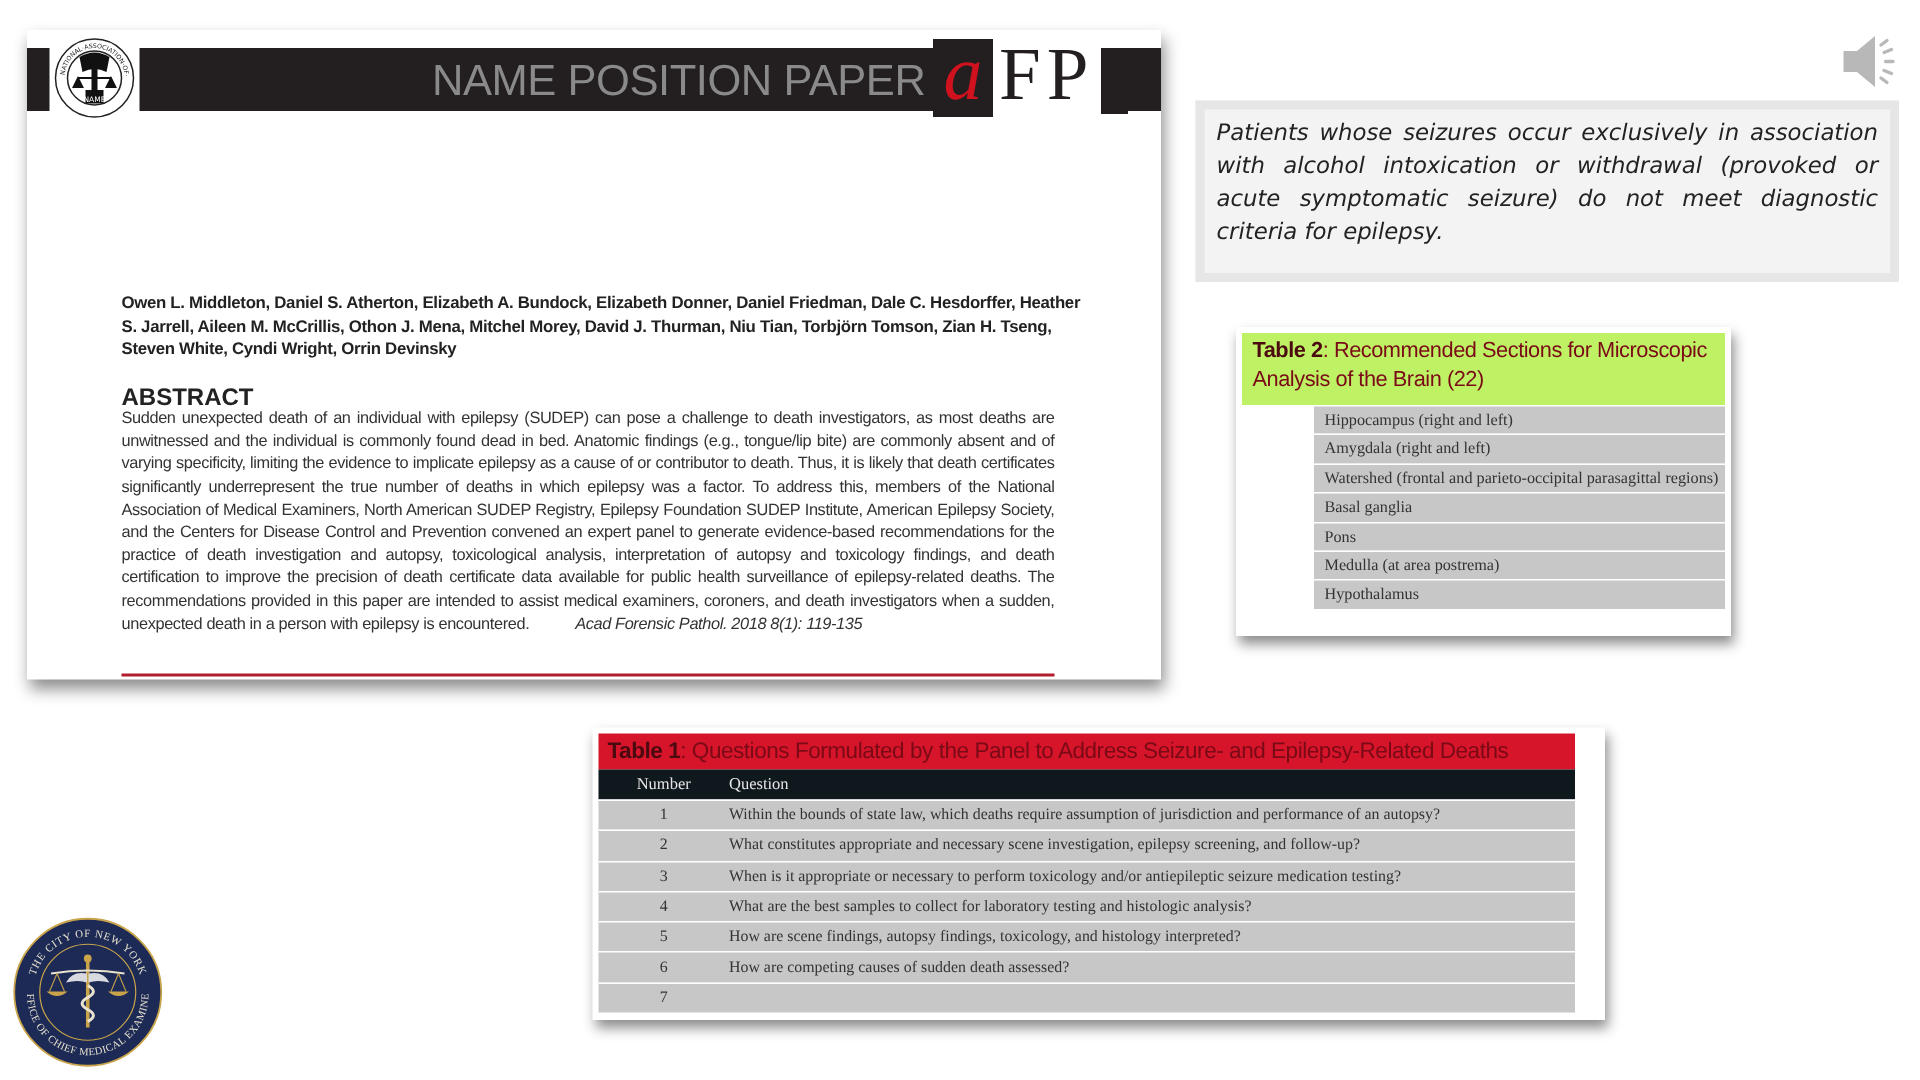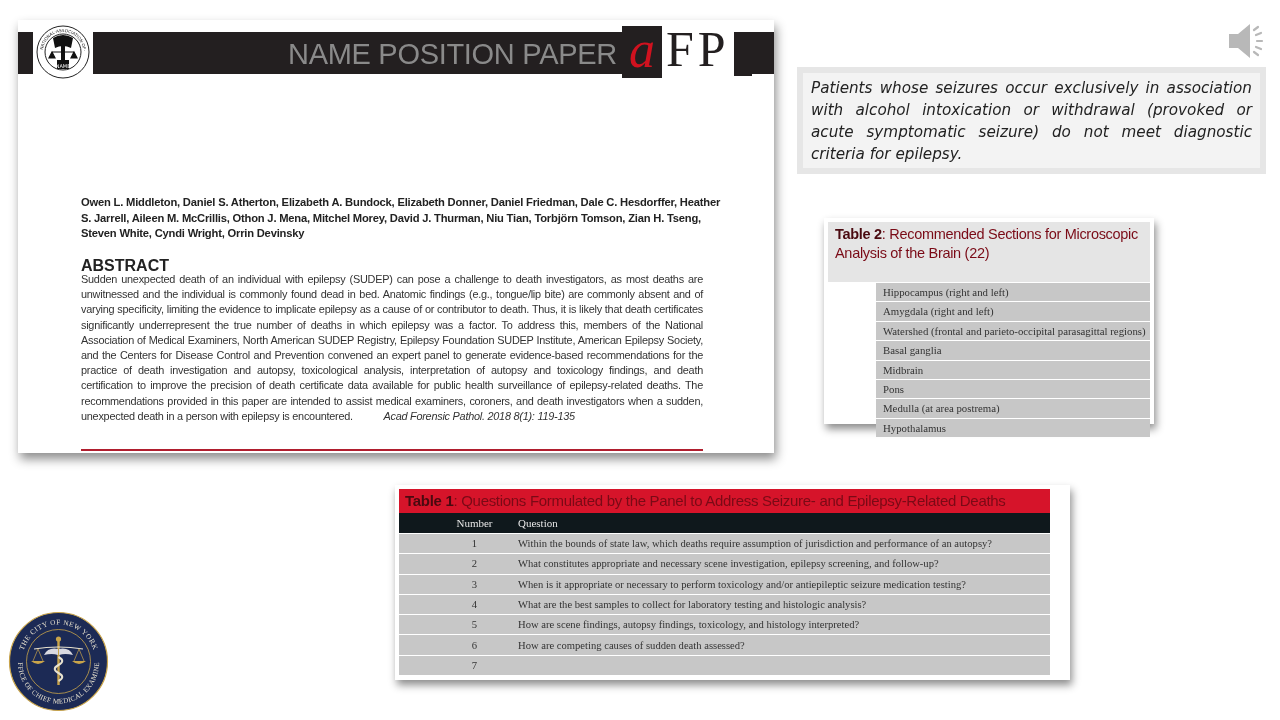--- a/index.html
+++ b/index.html
@@ -58,42 +58,42 @@
       font-size: 10.9px; line-height: 15.2px; color: #333; text-align: justify;
       letter-spacing: -0.25px;
     }
     .abstract-body .cite { font-style: italic; margin-left: 25px; }
     .paper-rule {
       position: absolute; left: 63px; top: 429px; width: 622px; height: 2px; background: #b01e2e;
     }
 
     
     .quote-box {
-      position: absolute; left: 797px; top: 67px; width: 469px; height: 107px;
+      position: absolute; left: 797px; top: 67px; width: 469px; height: 121px;
       background: #f3f3f3; border: 6px solid #e6e6e6;
       padding: 4px 8px;
     }
     .quote-text {
       font-family: "DejaVu Sans", sans-serif; font-style: italic; font-size: 15.2px;
       line-height: 22px; color: #222; text-align: justify;
     }
 
     
     .speaker {
       position: absolute; left: 1226px; top: 20px; width: 46px; height: 42px;
     }
 
     
     .table2 {
       position: absolute; left: 824px; top: 218px; width: 330px; height: 206px;
       background: #fff; padding: 4px 4px 4px 4px;
       box-shadow: 2px 5px 8px rgba(0,0,0,0.45);
     }
     .t2-head {
-      background: #e5e5e5; color: #7a0a16; height: 60px; padding: 3px 7px;
+      background: #bef264; color: #7a0a16; height: 48px; padding: 3px 7px;
       font-size: 14.5px; line-height: 19px; letter-spacing: -0.3px;
     }
     .t2-head b { color: #4a0a10; font-weight: bold; }
     .t2-row {
       height: 19.4px; background: #c7c7c7; border-top: 1px solid #ffffff;
       font-family: "Liberation Serif", serif; font-size: 10.8px; color: #333;
       padding-left: 7px; line-height: 18px; margin-left: 48px;
     }
 
     
@@ -109,21 +109,21 @@
     .t1-head b { color: #4a0a10; font-weight: bold; }
     .t1-colhead {
       background: #0f181c; color: #e6e6e6; height: 20px; display: flex; align-items: center;
       font-family: "Liberation Serif", serif; font-size: 11px;
     }
     .t1-row {
       display: flex; align-items: center; height: 20.3px; background: #c7c7c7;
       border-top: 1px solid #ffffff;
       font-family: "Liberation Serif", serif; font-size: 10.6px; color: #333;
     }
-    .c-num { width: 87px; text-align: center; flex: none; margin-left: 32px; }
+    .c-num { width: 87px; text-align: center; flex: none; }
     .c-q { flex: 1; padding-left: 0px; white-space: nowrap; }
 
     
     .ocme-seal {
       position: absolute; left: 8px; top: 611px; width: 101px; height: 101px;
     }
   </style>
 </head>
 <body>
 
@@ -167,21 +167,20 @@
 <div class="quote-box">
   <div class="quote-text">Patients whose seizures occur exclusively in association with alcohol intoxication or withdrawal (provoked or acute symptomatic seizure) do not meet diagnostic criteria for epilepsy.</div>
 </div>
 
 <div class="table2">
   <div class="t2-head"><b>Table 2</b><span>: Recommended Sections for Microscopic Analysis of the Brain (22)</span></div>
   <div class="t2-row">Hippocampus (right and left)</div>
   <div class="t2-row">Amygdala (right and left)</div>
   <div class="t2-row">Watershed (frontal and parieto-occipital parasagittal regions)</div>
   <div class="t2-row">Basal ganglia</div>
-  <div class="t2-row">Midbrain</div>
   <div class="t2-row">Pons</div>
   <div class="t2-row">Medulla (at area postrema)</div>
   <div class="t2-row">Hypothalamus</div>
 </div>
 
 <div class="table1">
   <div class="t1-head"><b>Table 1</b><span>: Questions Formulated by the Panel to Address Seizure- and Epilepsy-Related Deaths</span></div>
   <div class="t1-colhead">
     <div class="c-num">Number</div>
     <div class="c-q">Question</div>

